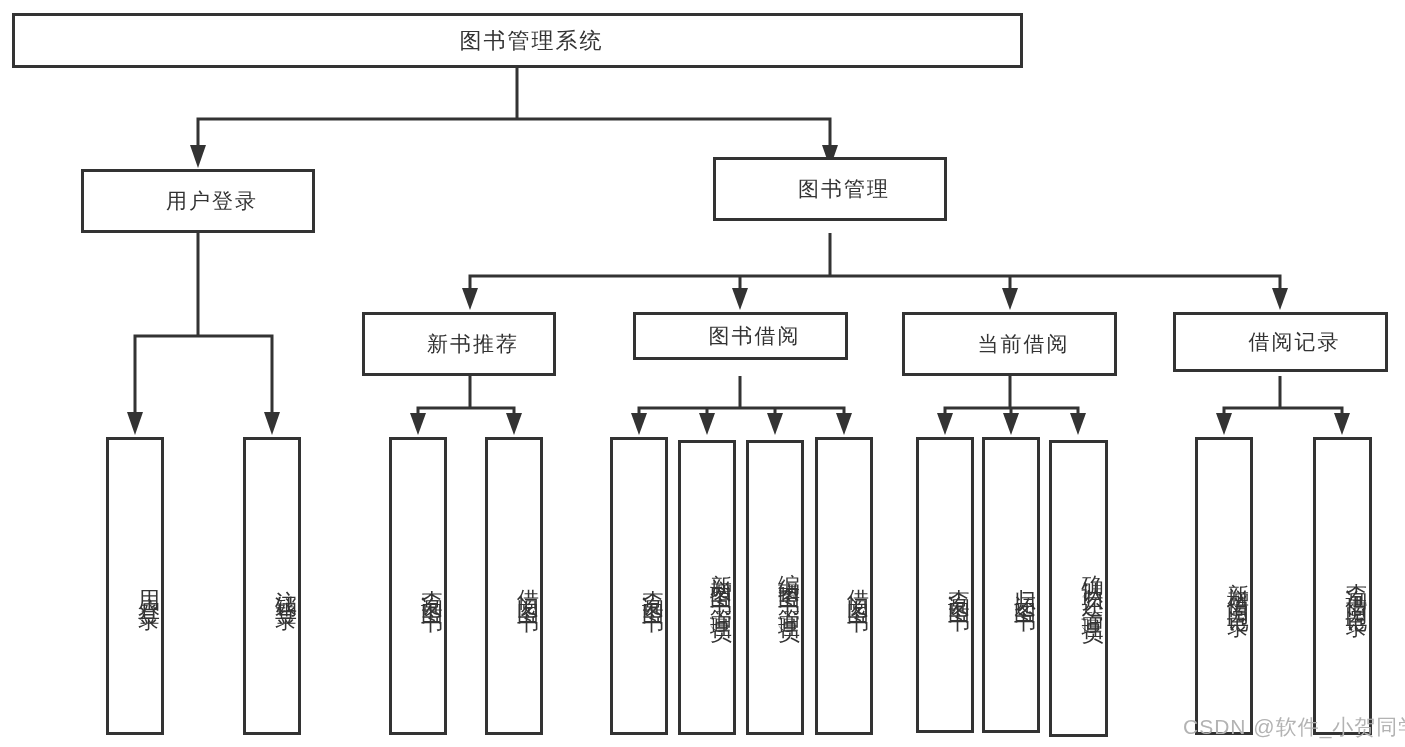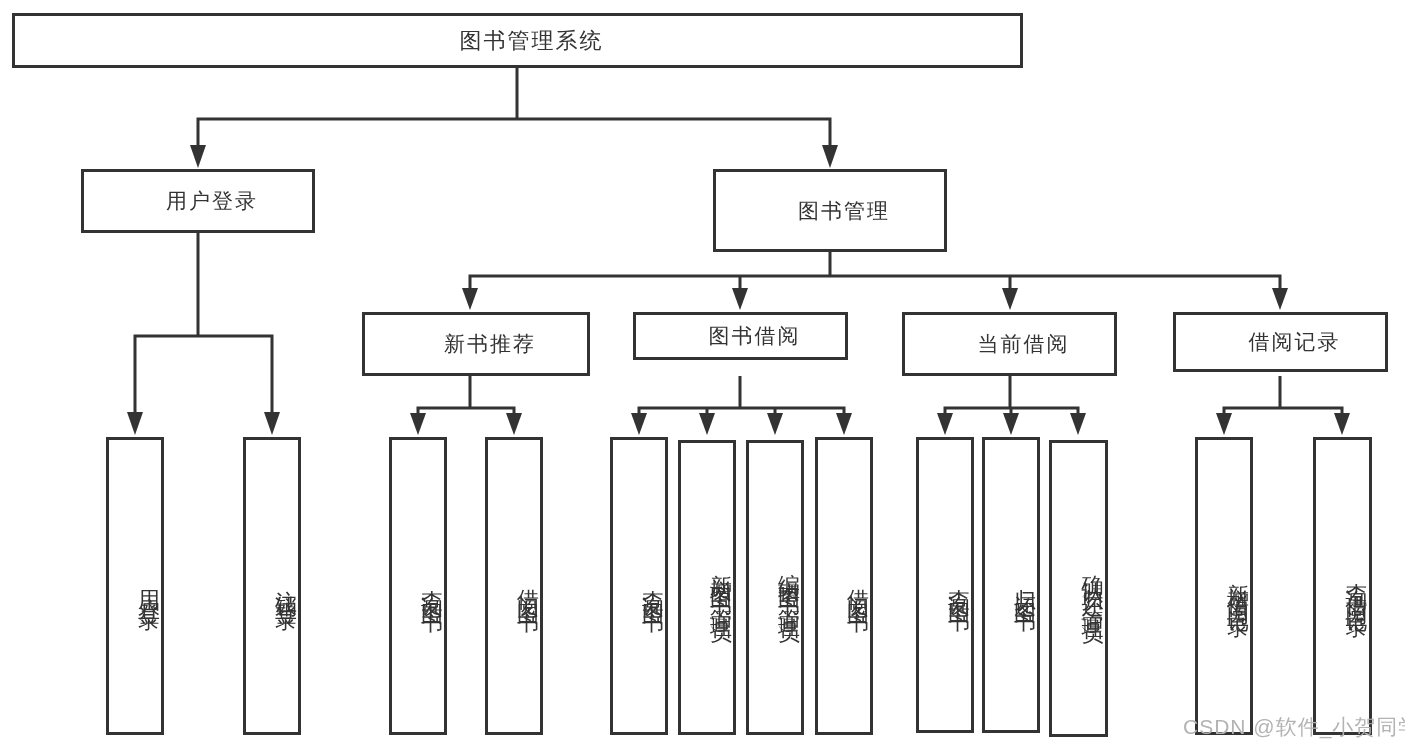--- a/index.html
+++ b/index.html
@@ -91,23 +91,23 @@
     <g>
       <path d="M1280 376 V408 M1222.5 408 H1343.5 M1224 408 V416 M1342 408 V416"></path>
       <polygon points="1216,413 1232,413 1224,435"></polygon>
       <polygon points="1334,413 1350,413 1342,435"></polygon>
     </g>
   </svg>
 
   <div class="box rootbox" style="left:12px;top:13px;width:1011px;height:55px">图书管理系统</div>
 
   <div class="box h" style="left:81px;top:169px;width:234px;height:64px">用户登录</div>
-  <div class="box h" style="left:713px;top:169px;width:234px;height:83px">图书管理</div>
+  <div class="box h" style="left:713px;top:157px;width:234px;height:64px">图书管理</div>
 
-  <div class="box h" style="left:362px;top:312px;width:228px;height:64px">新书推荐</div>
+  <div class="box h" style="left:362px;top:312px;width:194px;height:64px">新书推荐</div>
   <div class="box h" style="left:633px;top:312px;width:215px;height:48px">图书借阅</div>
   <div class="box h" style="left:902px;top:312px;width:215px;height:64px">当前借阅</div>
   <div class="box h" style="left:1173px;top:312px;width:215px;height:60px">借阅记录</div>
 
   <div class="box v" style="left:106px;top:437px;width:58px;height:298px">用户登录</div>
   <div class="box v" style="left:243px;top:437px;width:58px;height:298px">注销登录</div>
 
   <div class="box v" style="left:389px;top:437px;width:58px;height:298px">查询图书</div>
   <div class="box v" style="left:485px;top:437px;width:58px;height:298px">借阅图书</div>
 

